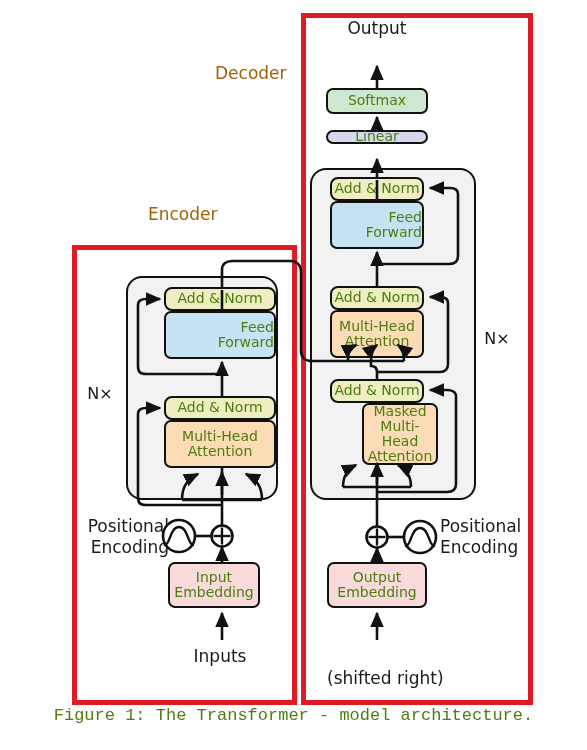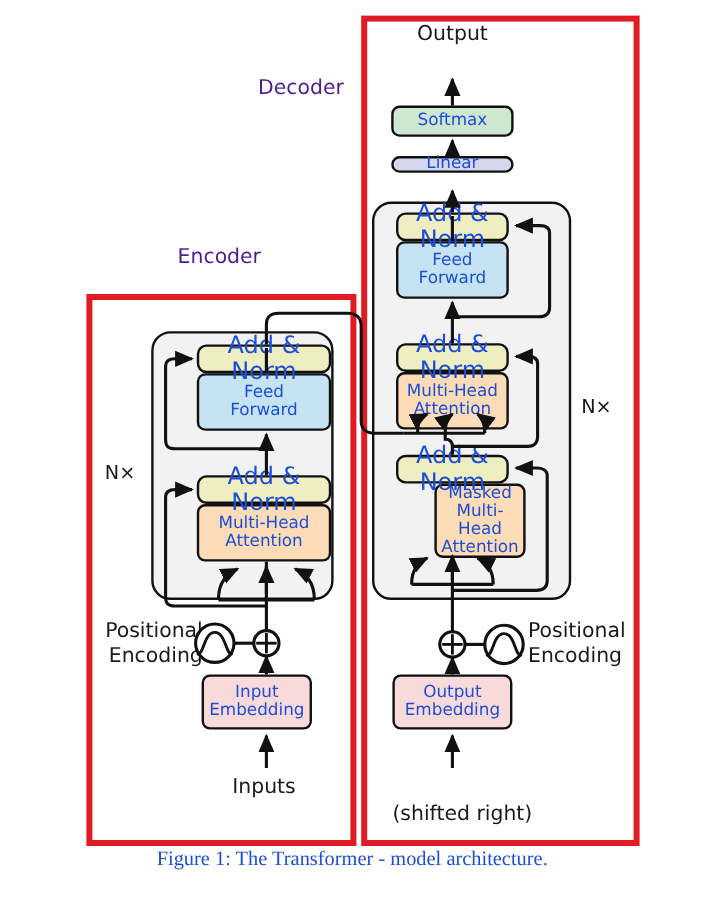--- a/index.html
+++ b/index.html
@@ -3,52 +3,52 @@
 <meta charset="utf-8">
 <style>
   html,body{margin:0;padding:0;background:#ffffff;}
   body{width:587px;height:750px;position:relative;overflow:hidden;
        font-family:"DejaVu Sans","Liberation Sans",sans-serif;color:#1a1a1a;}
 
   #stage{position:absolute;left:0;top:0;width:587px;height:750px;}
 
   
   .redbox{position:absolute;border:5px solid #e01b24;background:transparent;}
-  .redlabel{position:absolute;color:#4c1d95;font-size:17px;white-space:nowrap;}
+  .redlabel{position:absolute;color:#a16207;font-size:17px;white-space:nowrap;}
 
   
   .greystack{position:absolute;background:#f2f2f2;border:2.5px solid #111;
              border-radius:16px;box-sizing:border-box;}
 
   
   .node{position:absolute;box-sizing:border-box;border:2.2px solid #111;
         border-radius:7px;display:flex;align-items:center;justify-content:center;
-        text-align:center;line-height:1.08;font-size:14px;color:#1d4ed8;
+        text-align:center;line-height:1.08;font-size:14px;color:#4d7c0f;
         flex-direction:column;}
   .node span{display:block;}
-  .addnorm{background:#eeeec2;font-size:20px;border-radius:8px;}
-  .ff{background:#c5e3f2;}
+  .addnorm{background:#eeeec2;font-size:14px;border-radius:8px;}
+  .ff{background:#c5e3f2;align-items:flex-end;}
   .mha{background:#fbdcb6;}
   .emb{background:#f9dada;}
   .softmax{background:#cfe6cf;}
   .linear{background:#d3d8ef;}
 
   
   .txt{position:absolute;font-size:17px;color:#1a1a1a;text-align:center;
        line-height:1.18;white-space:nowrap;}
   .txt.nx{font-size:16px;}
 
   
   #wires{position:absolute;left:0;top:0;width:587px;height:750px;
          pointer-events:none;}
 
   
   .caption{position:absolute;left:0;top:706px;width:587px;text-align:center;
-           font-family:Liberation Serif, serif;
-           font-size:17px;color:#1d4ed8;}
+           font-family:Liberation Mono, monospace;
+           font-size:17px;color:#4d7c0f;}
 </style>
 </head>
 <body>
 
 <div id="stage">
 
   <div class="redbox" style="left:72px;top:245px;width:215px;height:450px;"></div>
   <div class="redbox" style="left:301px;top:13px;width:222px;height:682px;"></div>
 
   <div class="redlabel" style="left:148px;top:204px;">Encoder</div>

